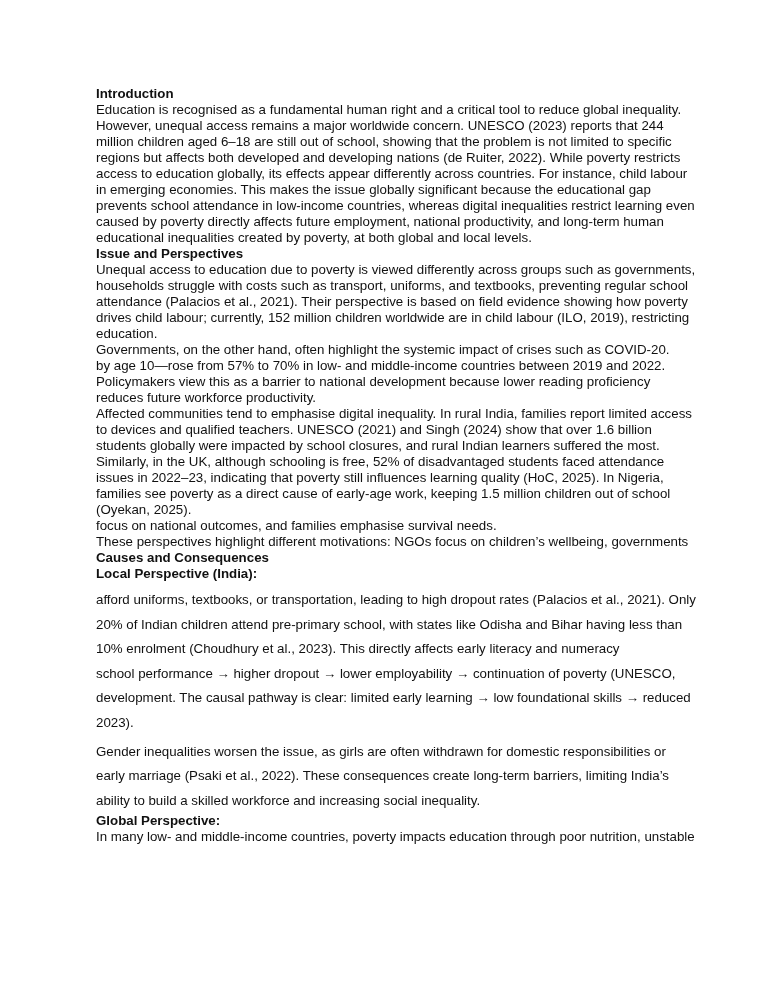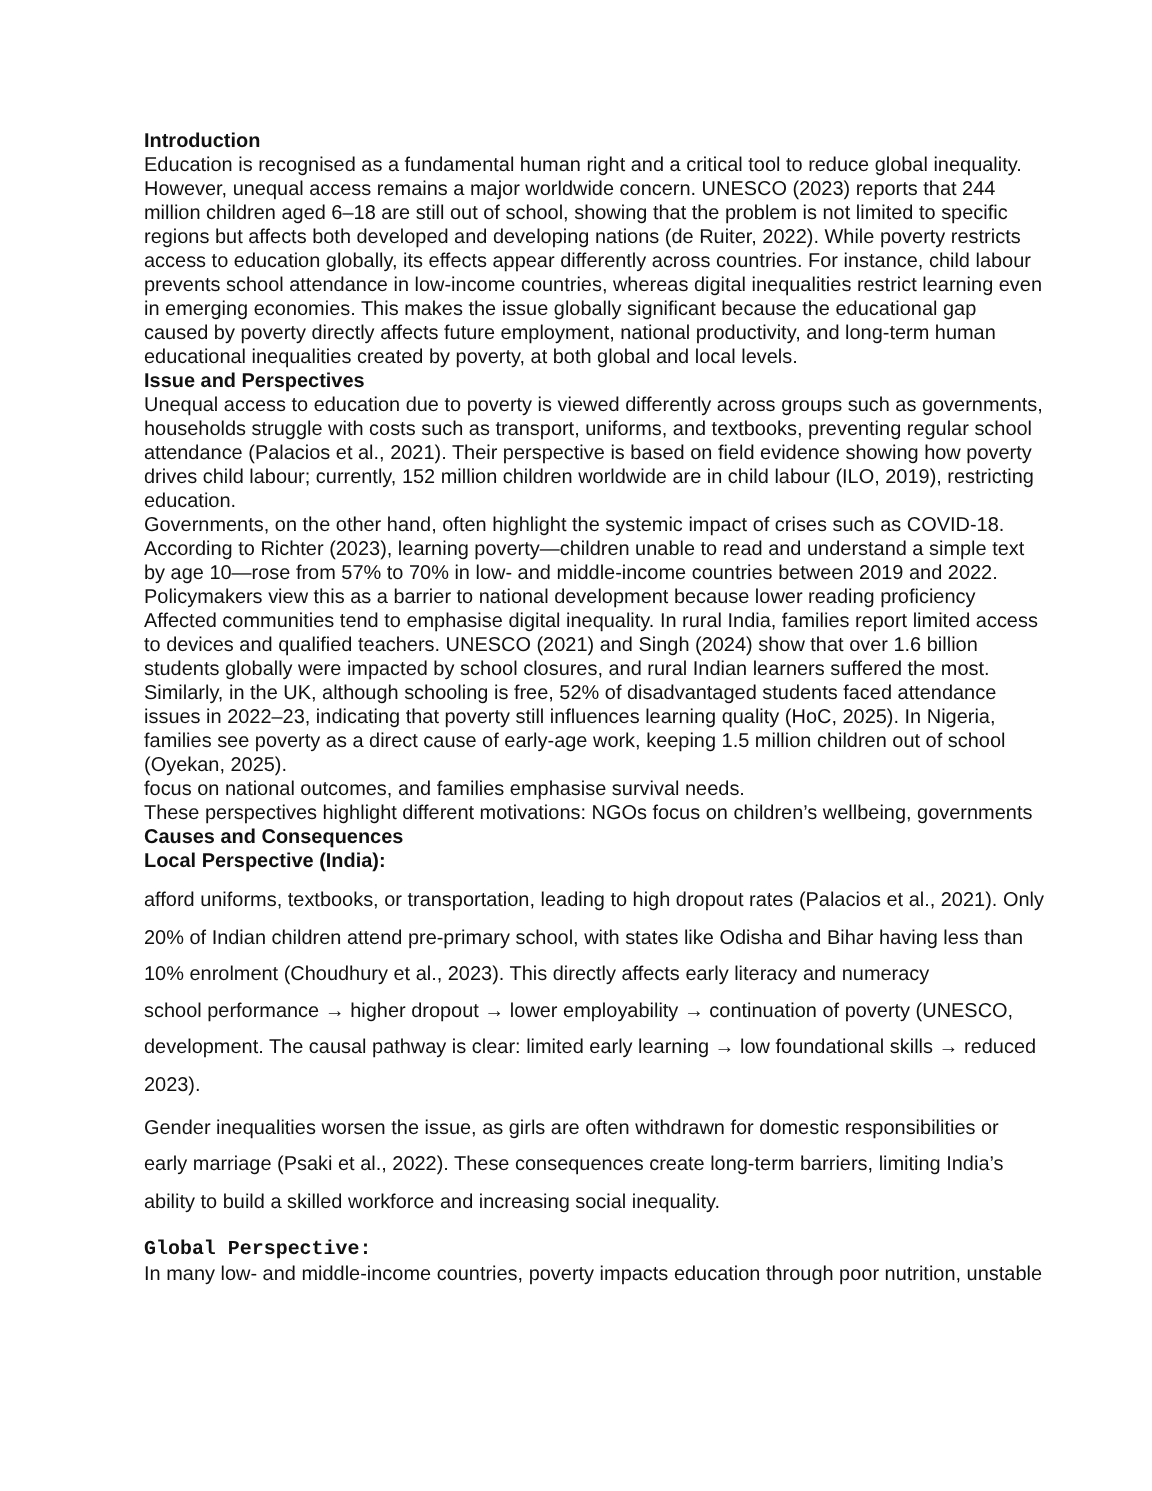--- a/index.html
+++ b/index.html
@@ -31,60 +31,59 @@
       font-weight: bold;
     }
     .wide .line {
       line-height: 24.6px;
       height: 24.6px;
     }
     .wide {
       margin-top: 6px;
     }
     .subheading-global {
-      margin-top: 12px;
-      font-family: Liberation Mono, monospace;
+      margin-top: 0;
     }
   </style>
 </head>
 <body>
 
 <div class="page">
 
   <div>
     <div class="line heading">Introduction</div>
     <div>
       <div class="line">Education is recognised as a fundamental human right and a critical tool to reduce global inequality.</div>
       <div class="line">However, unequal access remains a major worldwide concern. UNESCO (2023) reports that 244</div>
       <div class="line">million children aged 6–18 are still out of school, showing that the problem is not limited to specific</div>
       <div class="line">regions but affects both developed and developing nations (de Ruiter, 2022). While poverty restricts</div>
       <div class="line">access to education globally, its effects appear differently across countries. For instance, child labour</div>
+      <div class="line">in emerging economies. This makes the issue globally significant because the educational gap</div>
       <div class="line">prevents school attendance in low-income countries, whereas digital inequalities restrict learning even</div>
-      <div class="line">in emerging economies. This makes the issue globally significant because the educational gap</div>
       <div class="line">caused by poverty directly affects future employment, national productivity, and long-term human</div>
       <div class="line">educational inequalities created by poverty, at both global and local levels.</div>
     </div>
   </div>
 
   <div>
     <div class="line heading">Issue and Perspectives</div>
 
     <div>
       <div class="line">Unequal access to education due to poverty is viewed differently across groups such as governments,</div>
       <div class="line">households struggle with costs such as transport, uniforms, and textbooks, preventing regular school</div>
       <div class="line">attendance (Palacios et al., 2021). Their perspective is based on field evidence showing how poverty</div>
       <div class="line">drives child labour; currently, 152 million children worldwide are in child labour (ILO, 2019), restricting</div>
       <div class="line">education.</div>
     </div>
 
     <div>
-      <div class="line">Governments, on the other hand, often highlight the systemic impact of crises such as COVID-18.</div>
-      <div class="line">According to Richter (2023), learning poverty—children unable to read and understand a simple text</div>
+      <div class="line">Governments, on the other hand, often highlight the systemic impact of crises such as COVID-20.</div>
       <div class="line">by age 10—rose from 57% to 70% in low- and middle-income countries between 2019 and 2022.</div>
       <div class="line">Policymakers view this as a barrier to national development because lower reading proficiency</div>
+      <div class="line">reduces future workforce productivity.</div>
     </div>
 
     <div>
       <div class="line">Affected communities tend to emphasise digital inequality. In rural India, families report limited access</div>
       <div class="line">to devices and qualified teachers. UNESCO (2021) and Singh (2024) show that over 1.6 billion</div>
       <div class="line">students globally were impacted by school closures, and rural Indian learners suffered the most.</div>
       <div class="line">Similarly, in the UK, although schooling is free, 52% of disadvantaged students faced attendance</div>
       <div class="line">issues in 2022–23, indicating that poverty still influences learning quality (HoC, 2025). In Nigeria,</div>
       <div class="line">families see poverty as a direct cause of early-age work, keeping 1.5 million children out of school</div>
       <div class="line">(Oyekan, 2025).</div>

